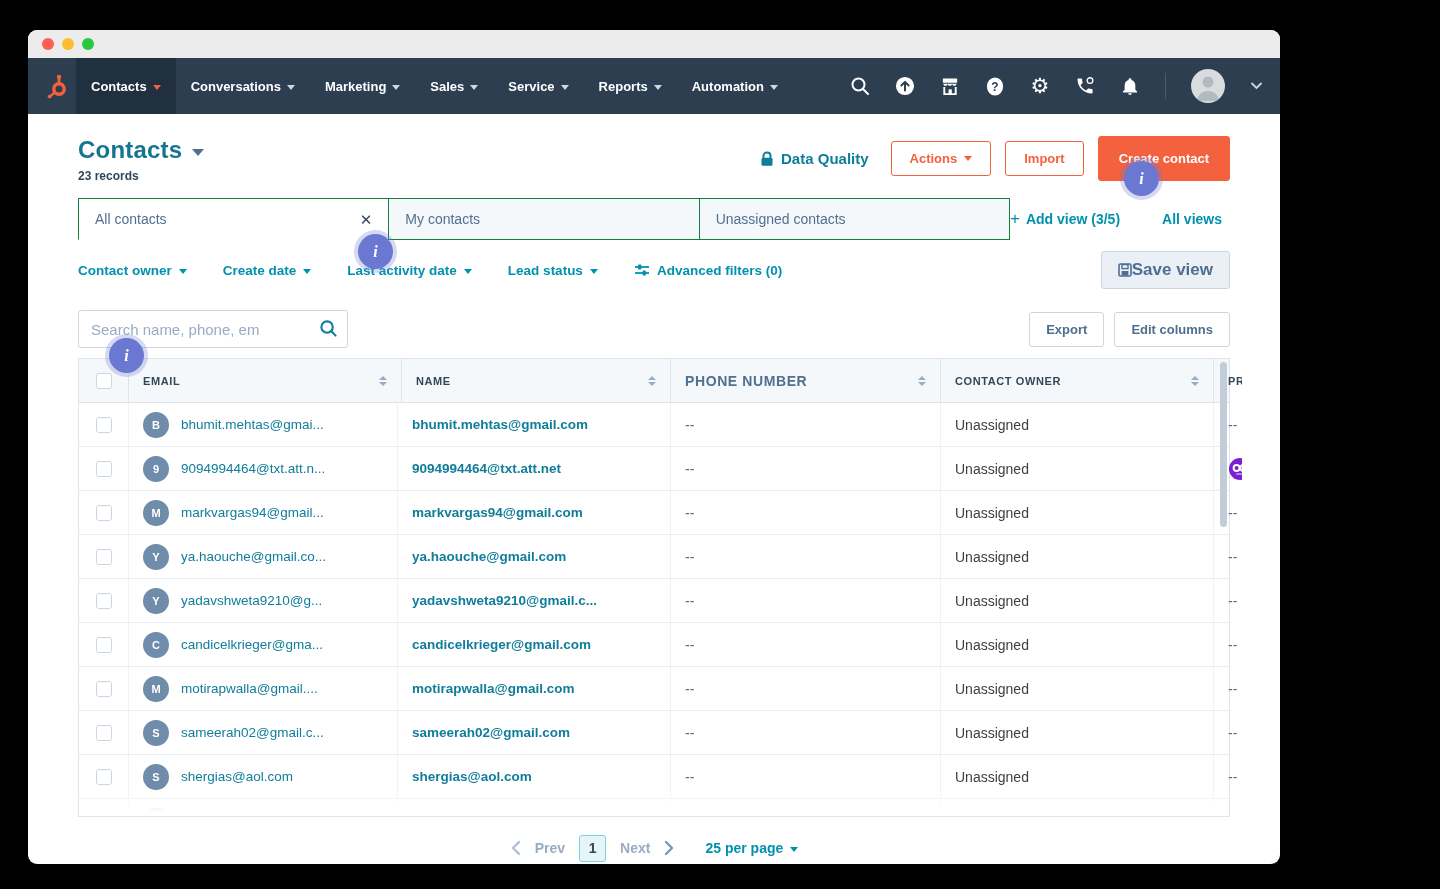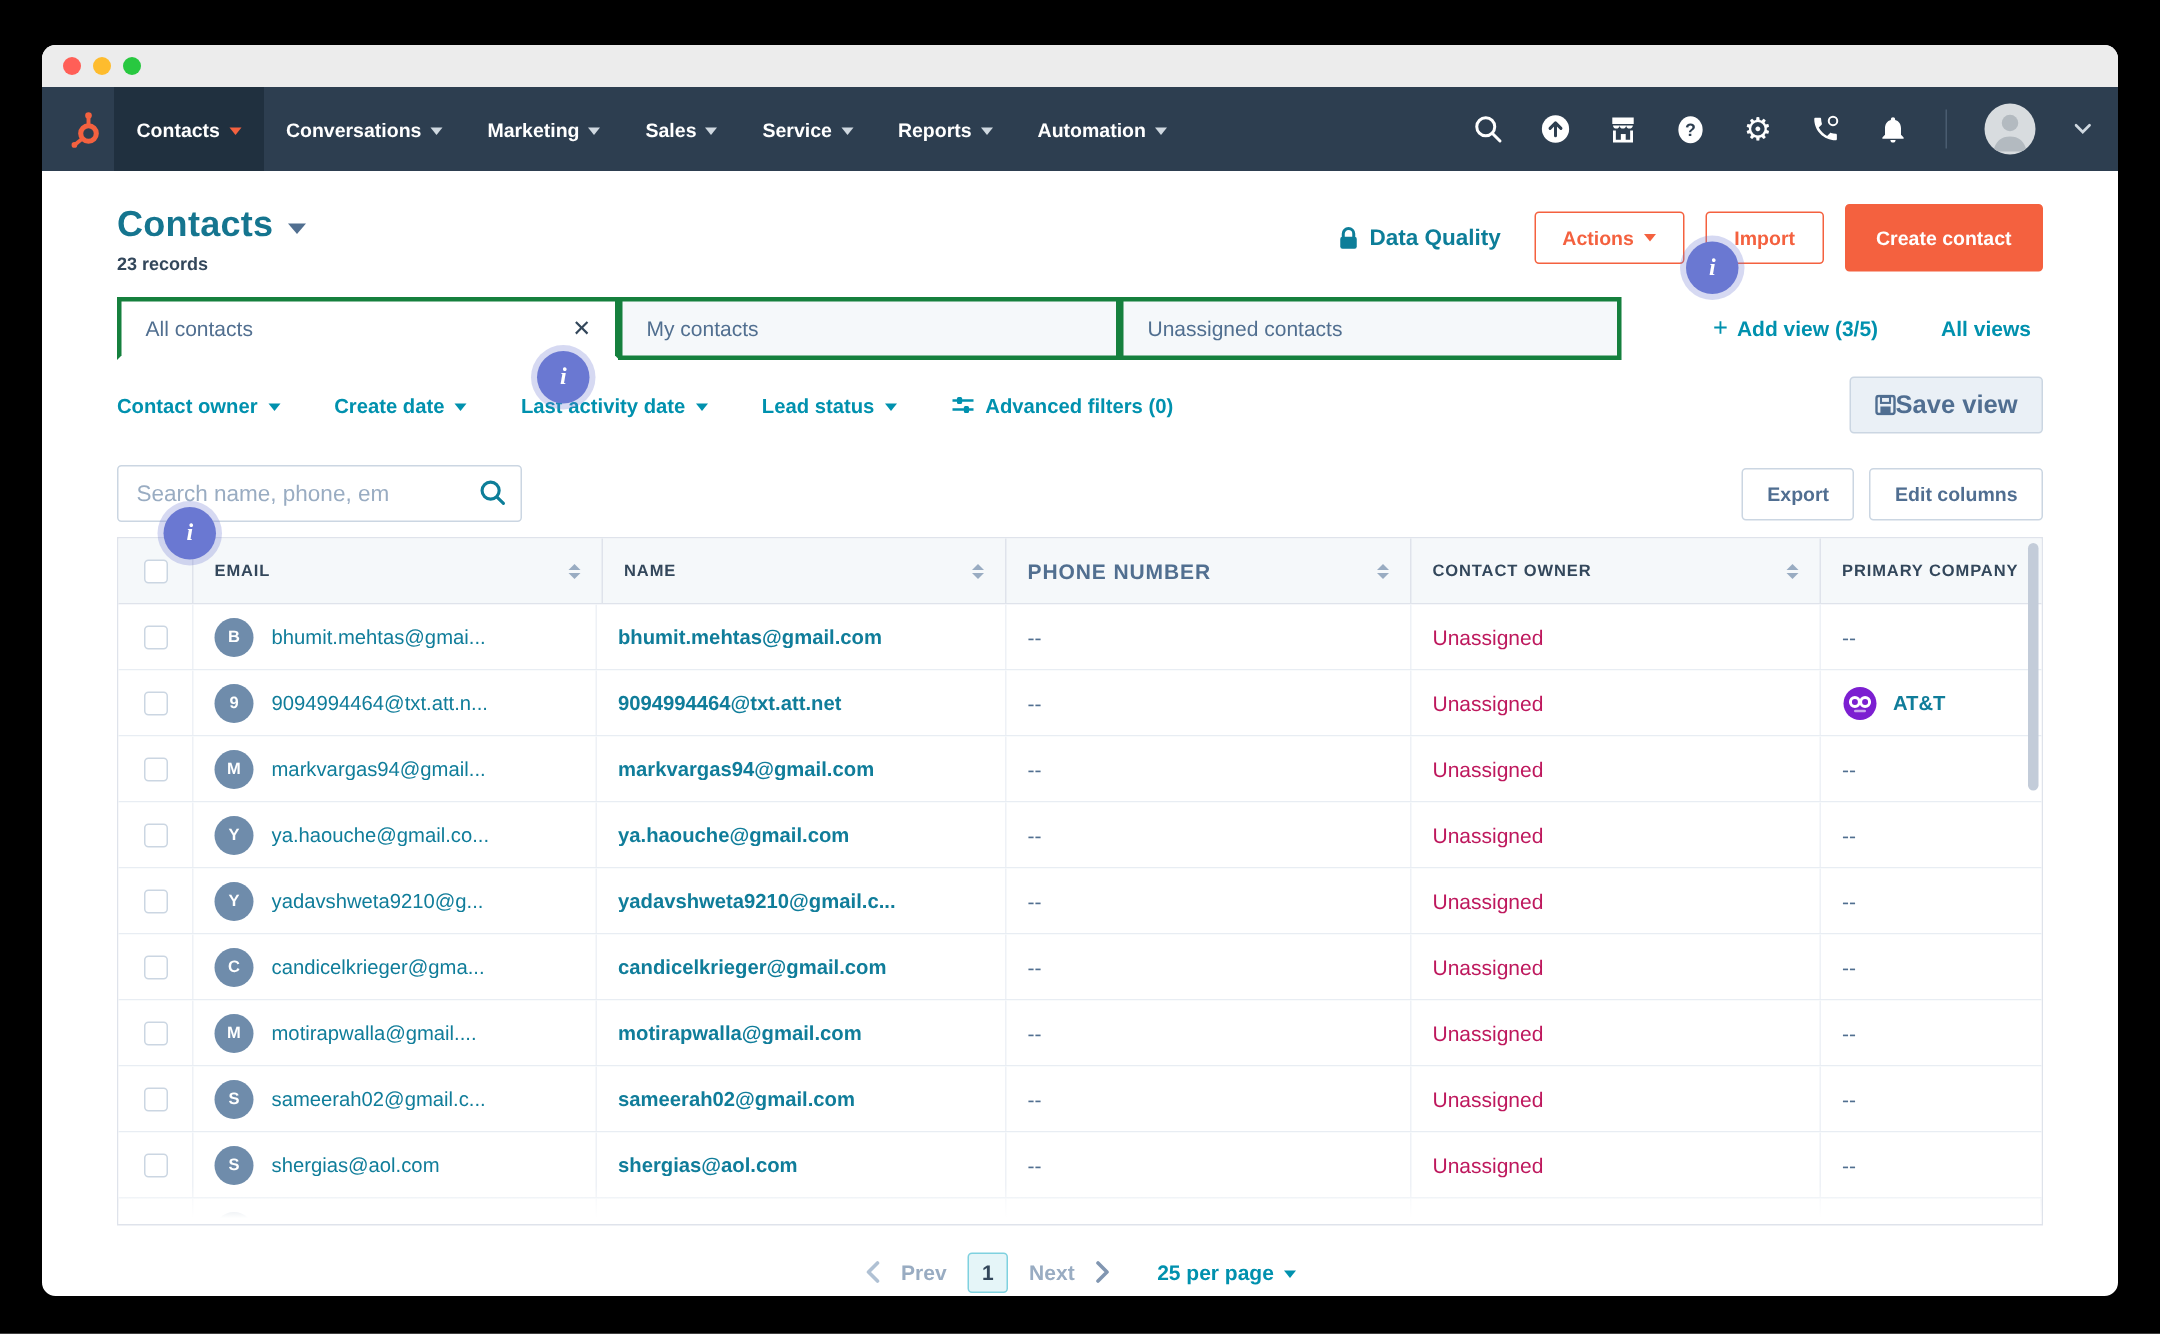--- a/index.html
+++ b/index.html
@@ -1,18 +1,18 @@
 <!DOCTYPE html>
 <html><head>
 <meta charset="utf-8">
 <style>
   * { margin:0; padding:0; box-sizing:border-box; }
   html,body { width:1440px; height:889px; background:#000; font-family:"Liberation Sans", sans-serif; overflow:hidden; }
 
-  .window { position:absolute; left:28px; top:30px; width:1384px; height:834px;
+  .window { position:absolute; left:28px; top:30px; width:1252px; height:834px;
             border-radius:9px; overflow:hidden; background:#fff; }
 
   
   .titlebar { height:28px; background:#ececec; display:flex; align-items:center; padding-left:14px; }
   .light { width:12px; height:12px; border-radius:50%; margin-right:8px; }
   .light.red { background:#ff5f57; } .light.yellow { background:#febc2e; } .light.green { background:#28c840; }
 
   
   .nav { height:56px; background:#2d3e50; display:flex; align-items:center; padding:0 18px 0 10px; }
   .logo { width:38px; height:56px; display:flex; align-items:center; justify-content:center; flex:none; }
@@ -39,21 +39,21 @@
   .header-actions { margin-left:auto; display:flex; align-items:center; gap:14px; }
   .dq-link { display:flex; align-items:center; gap:7px; color:#0d7e99; font-size:15px; font-weight:700; cursor:pointer; margin-right:8px; }
   .btn { border-radius:3px; font-size:13px; font-weight:600; padding:9px 18px; cursor:pointer; display:flex; align-items:center; gap:7px; }
   .btn.outline-orange { background:#fff; border:1px solid #f4613f; color:#f4613f; }
   .btn.solid-orange { background:#f4613f; border:1px solid #f4613f; color:#fff; padding:14px 20px; }
   .btn .caret-o { width:0;height:0;border-left:4px solid transparent;border-right:4px solid transparent;border-top:5px solid #f4613f; }
 
   
   .tabs-row { display:flex; align-items:stretch; margin-top:18px; height:42px; }
   .tab { width:335px; display:flex; align-items:center; justify-content:space-between; padding:0 16px;
-         border:3px solid #15803d; margin-left:-1px; font-size:14px; color:#516f90; background:#f5f8fa; cursor:pointer; }
+         border:1px solid #15803d; margin-left:-1px; font-size:14px; color:#516f90; background:#f5f8fa; cursor:pointer; }
   .tab:first-child { margin-left:0; }
   .tab.active { background:#fff; border-bottom-color:#fff; color:#516f90; }
   .tab-close { color:#33475b; font-size:15px; cursor:pointer; line-height:1; }
   .tab-links { margin-left:auto; display:flex; align-items:center; gap:42px; padding-right:8px; }
   .teal-link { color:#0091ae; font-size:14px; font-weight:700; cursor:pointer; display:flex; align-items:center; gap:6px; white-space:nowrap; }
   .plus { font-size:17px; font-weight:400; }
 
   
   .filters-row { display:flex; align-items:center; margin-top:18px; height:24px; }
   .filter { display:flex; align-items:center; gap:7px; color:#0091ae; font-size:13.5px; font-weight:700; cursor:pointer; margin-right:36px; }
@@ -89,21 +89,21 @@
   .c-company { flex:1; }
 
   .trow { display:flex; height:44px; border-bottom:1px solid #e8edf3; background:#fff; }
   .cell { display:flex; align-items:center; padding:0 14px; border-right:1px solid #eef1f6; overflow:hidden; white-space:nowrap; }
   .checkbox { width:16px; height:16px; border:1.5px solid #cbd6e2; border-radius:3px; background:#fff; cursor:pointer; }
   .avatar { width:26px; height:26px; border-radius:50%; background:#6f8cab; color:#fff; font-size:11px; font-weight:700;
             display:inline-flex; align-items:center; justify-content:center; margin-right:12px; flex:none; }
   .name-link { color:#107d9a; font-size:13.5px; font-weight:400; cursor:pointer; overflow:hidden; text-overflow:ellipsis; }
   .email-link { color:#107d9a; font-size:13.5px; font-weight:600; cursor:pointer; overflow:hidden; text-overflow:ellipsis; }
   .muted-dash, .c-phone span { color:#516f90; font-size:14px; }
-  .owner-text { color:#be185d; font-size:14px; }
+  .owner-text { color:#404040; font-size:14px; }
   .company-link { color:#107d9a; font-size:13.5px; font-weight:700; cursor:pointer; }
   .company-link.muted { color:#516f90; font-weight:400; font-size:14px; cursor:default; }
   .company-logo { width:24px; height:24px; margin-right:10px; flex:none; display:inline-flex; }
 
   .partial-row { display:flex; height:17px; overflow:hidden; opacity:.55; }
   .partial-row .cell { border-right:1px solid #eef1f6; height:44px; }
   .fade-out { position:absolute; left:0; right:0; bottom:0; height:26px;
               background:linear-gradient(to bottom, rgba(255,255,255,0), #fff 85%); pointer-events:none; }
   .v-scrollbar { position:absolute; top:3px; right:2px; width:7px; height:165px; background:#c3ccd9; border-radius:4px; cursor:pointer; }
 

